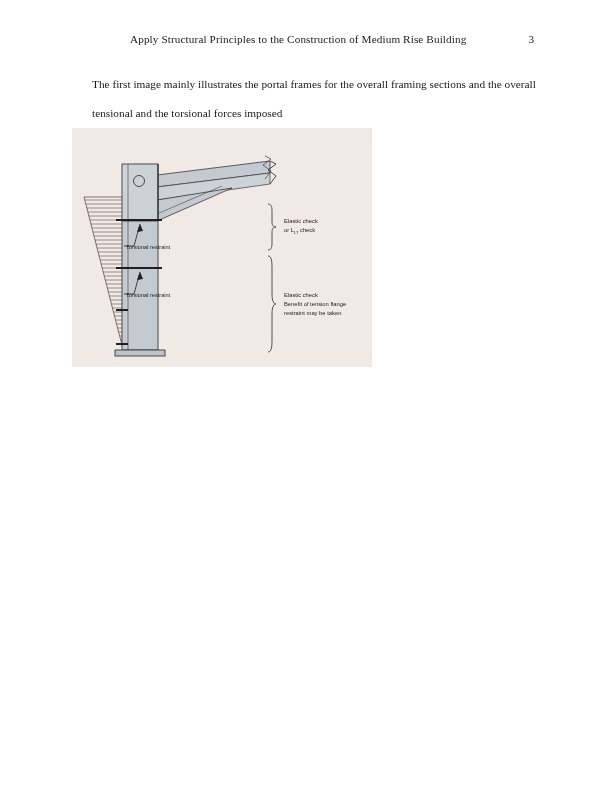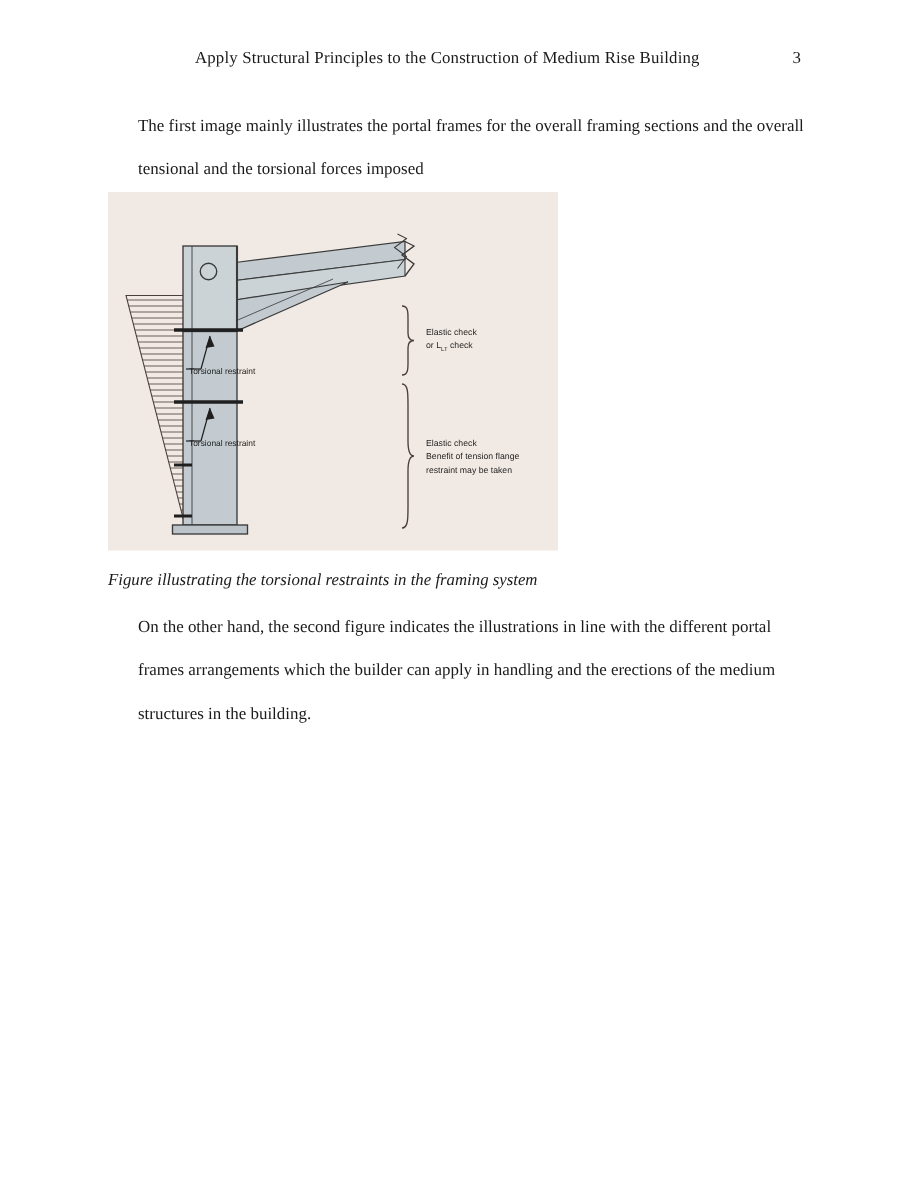--- a/index.html
+++ b/index.html
@@ -217,17 +217,15 @@
       </g>
 
       <g>
         <text x="212" y="169" font-family="'Liberation Sans', sans-serif" font-size="5.8" fill="#1f1f1f">Elastic check</text>
         <text x="212" y="178" font-family="'Liberation Sans', sans-serif" font-size="5.8" fill="#1f1f1f">Benefit of tension flange</text>
         <text x="212" y="187" font-family="'Liberation Sans', sans-serif" font-size="5.8" fill="#1f1f1f">restraint may be taken</text>
       </g>
     </svg>
   </div>
 
-  <div class="caption">Figure illustrating the torsional restraints in the framing system</div>
-
-  <div class="para" id="para-outro">On the other hand, the second figure indicates the illustrations in line with the different portal frames arrangements which the builder can apply in handling and the erections of the medium structures in the building.</div>
+
 
 </div>
 
 </body></html>

